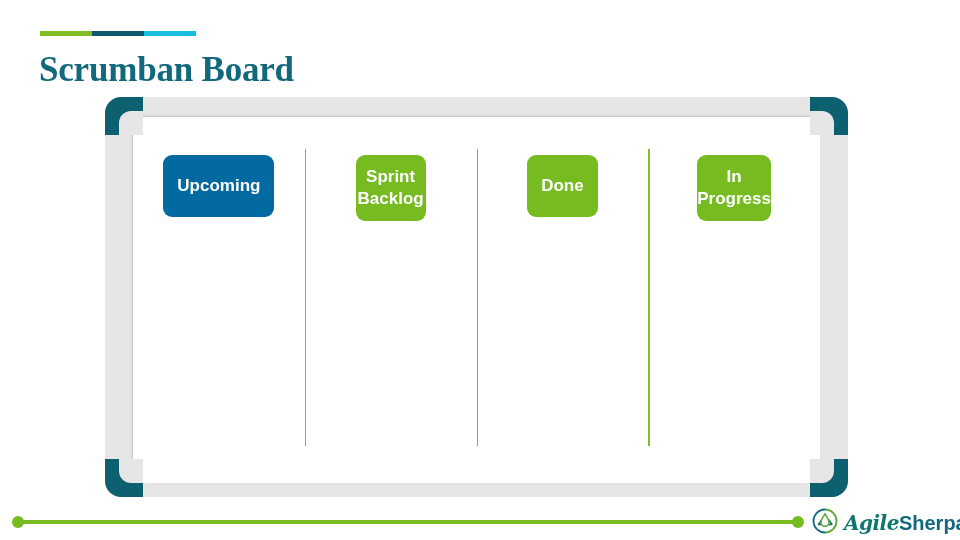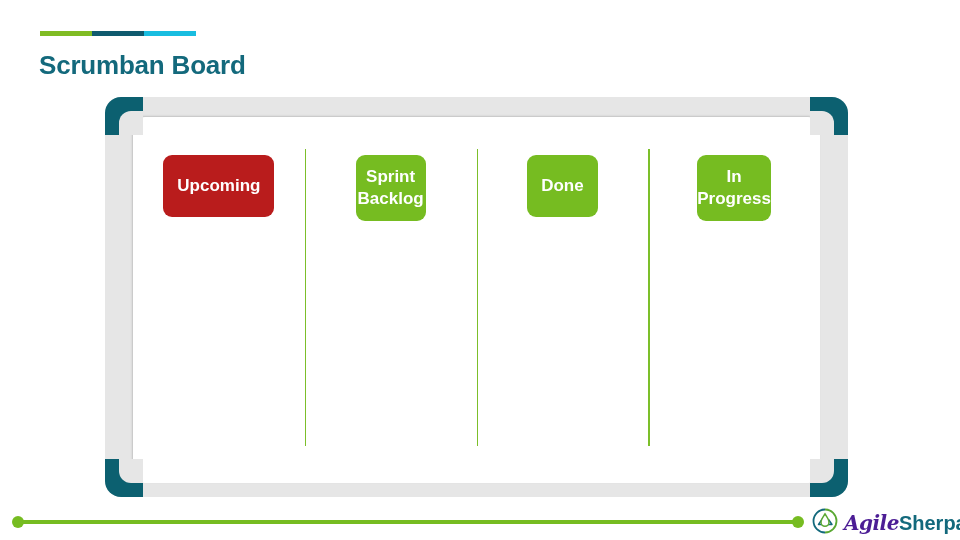--- a/index.html
+++ b/index.html
@@ -28,25 +28,26 @@
     height: 5px;
     display: flex;
   }
   #accent-bar .seg { height: 100%; flex: 1 1 33.333%; }
 
   
   #page-title {
     position: absolute;
     left: 39px;
     top: 50px;
-    font-size: 26px;
+    font-size: 35px;
     font-weight: bold;
     letter-spacing: -0.2px;
     color: #13697c;
     white-space: nowrap;
+    font-family: Liberation Serif, serif;
   }
 
   
   #whiteboard {
     position: absolute;
     left: 105px;
     top: 97px;
     width: 743px;
     height: 400px;
   }
@@ -186,21 +187,21 @@
 
   <div id="page-title" style="color: rgb(19, 105, 124);">Scrumban Board</div>
 
   <div id="whiteboard">
     <div id="board-frame" style="background: rgb(230, 230, 230);"></div>
 
     <div id="board-surface" style="background: rgb(255, 255, 255);"></div>
 
     <div id="columns">
       <div class="column">
-        <div class="card one-line" style="background: #b91c1c; color: rgb(255, 255, 255);">Upcoming</div>
+        <div class="card one-line" style="background: #0369a1; color: rgb(255, 255, 255);">Upcoming</div>
       </div>
       <div class="column">
         <div class="card" style="background: rgb(118, 188, 33); color: rgb(255, 255, 255);">Sprint
 Backlog</div>
       </div>
       <div class="column">
         <div class="card one-line" style="background: rgb(118, 188, 33); color: rgb(255, 255, 255);">Done</div>
       </div>
       <div class="column">
         <div class="card" style="background: rgb(118, 188, 33); color: rgb(255, 255, 255);">In
@@ -222,17 +223,17 @@
     <span>
       <svg width="26" height="26" viewBox="0 0 52 52" aria-hidden="true">
         <path d="M26 3 A23 23 0 0 0 26 49" fill="none" stroke="#13697c" stroke-width="3.6"></path>
         <path d="M26 3 A23 23 0 0 1 26 49" fill="none" stroke="#5aa832" stroke-width="3.6"></path>
         <path d="M13 33 L22 20 L28.5 29 L33 23 L40 33 Z" fill="none" stroke="#13697c" stroke-width="3" stroke-linejoin="round"></path>
         <path d="M26 12 C30.5 19 34 23.5 34 28.5 C34 33 30.4 36.5 26 36.5
                  C21.6 36.5 18 33 18 28.5 C18 23.5 21.5 19 26 12 Z" fill="#ffffff" stroke="#5aa832" stroke-width="3"></path>
       </svg>
     </span>
     <span id="brand-wordmark">
-      <span id="brand-word-agile" style="color: #4c1d95;">Agile</span><span id="brand-word-sherpas" style="color: rgb(19, 105, 124);">Sherpas</span>
+      <span id="brand-word-agile" style="color: #0f766e;">Agile</span><span id="brand-word-sherpas" style="color: rgb(19, 105, 124);">Sherpas</span>
     </span>
   </div>
 
 </div>
 
 </body></html>

